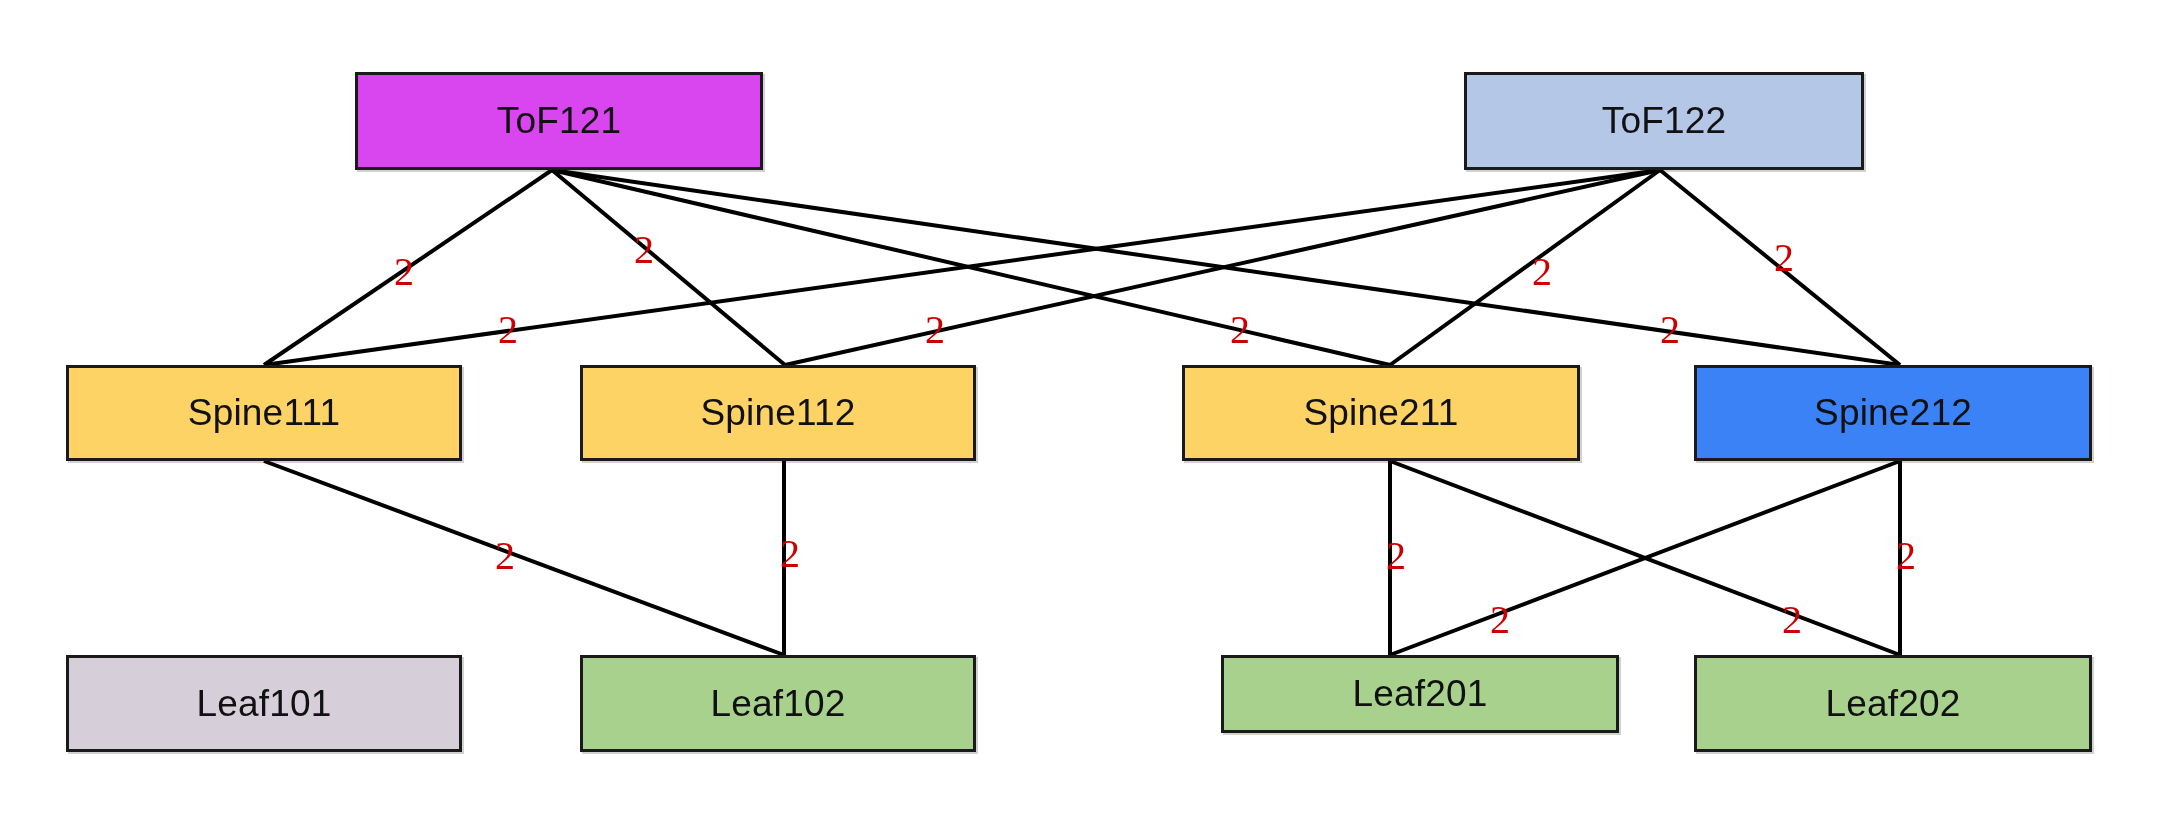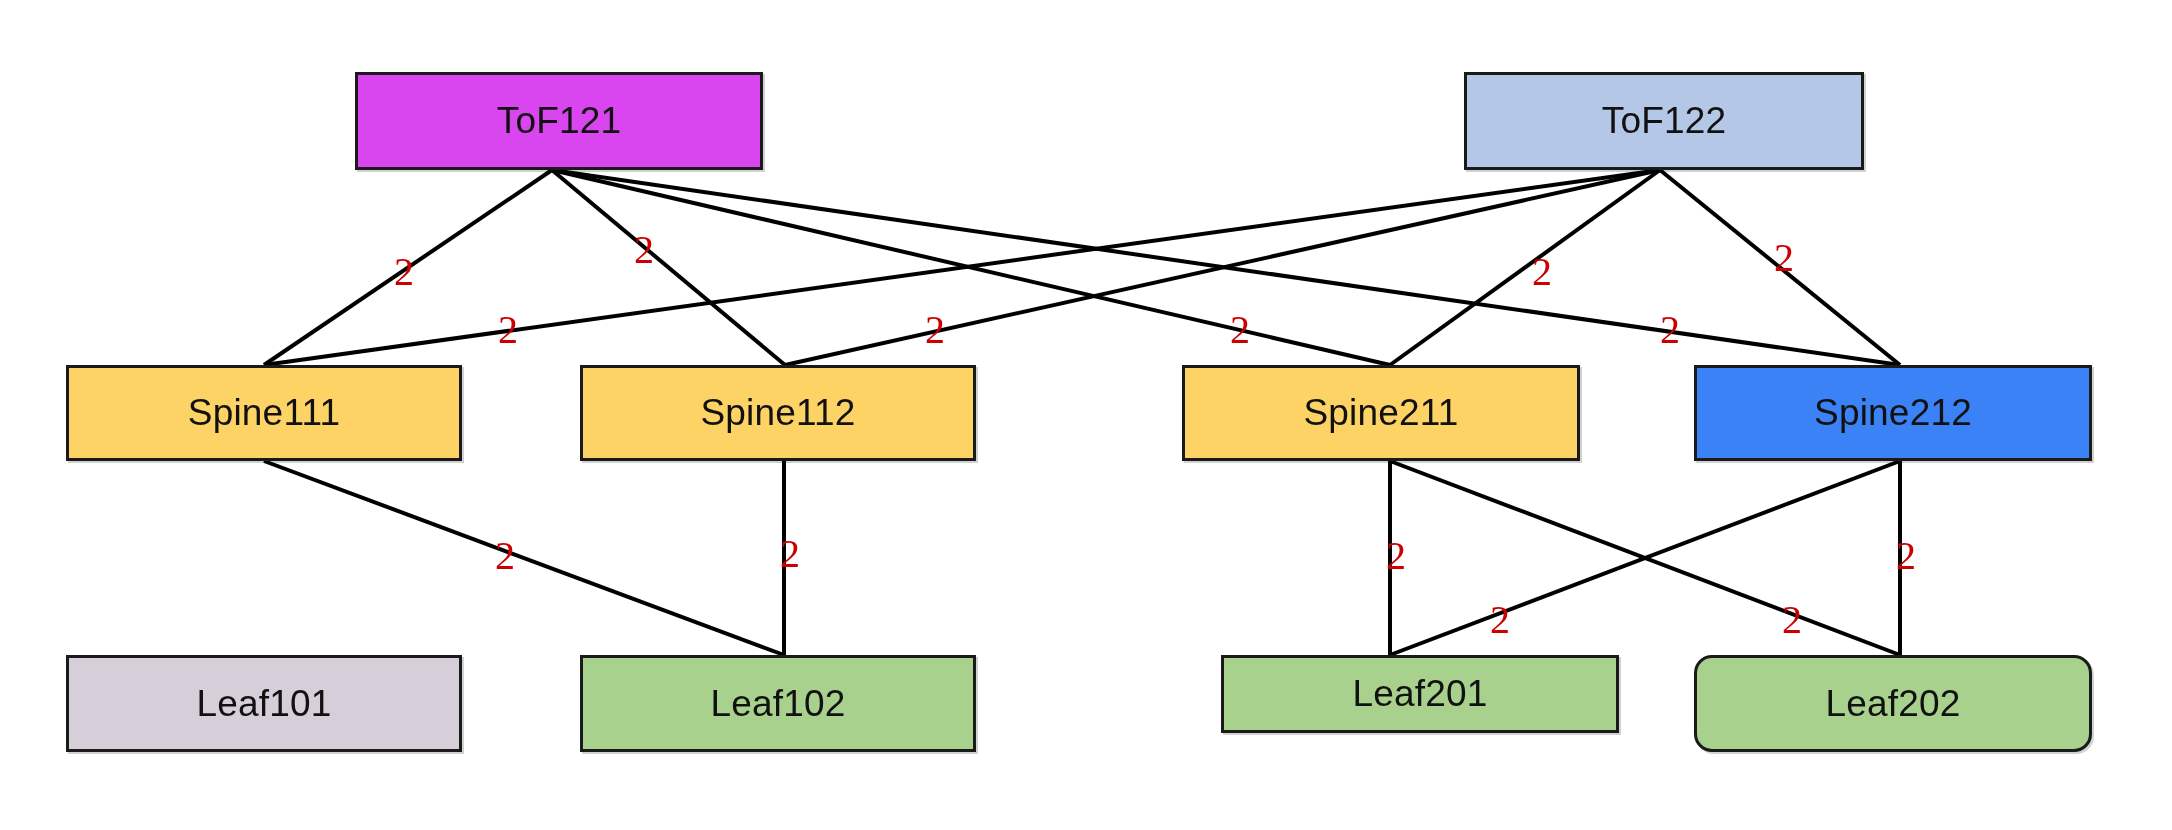--- a/index.html
+++ b/index.html
@@ -110,16 +110,16 @@
     </div>
     <div class="node node-leaf" style="left: 66px; top: 655px; width: 396px; height: 97px; background: rgb(214, 207, 217); border-color: rgb(26, 26, 26);">
       <span>Leaf101</span>
     </div>
     <div class="node node-leaf" style="left: 580px; top: 655px; width: 396px; height: 97px; background: rgb(169, 209, 142); border-color: rgb(26, 26, 26); text-align: center;">
       <span>Leaf102</span>
     </div>
     <div class="node node-leaf" style="left: 1182px; top: 655px; width: 398px; height: 78px; background: rgb(169, 209, 142); border-color: rgb(26, 26, 26); margin-left: 39px;">
       <span>Leaf201</span>
     </div>
-    <div class="node node-leaf" style="left: 1694px; top: 655px; width: 398px; height: 97px; background: rgb(169, 209, 142); border-color: rgb(26, 26, 26); border-radius: 18px;">
+    <div class="node node-leaf" style="left: 1694px; top: 655px; width: 398px; height: 97px; background: rgb(169, 209, 142); border-color: rgb(26, 26, 26);">
       <span>Leaf202</span>
     </div>
   </div>
 
 </body></html>

